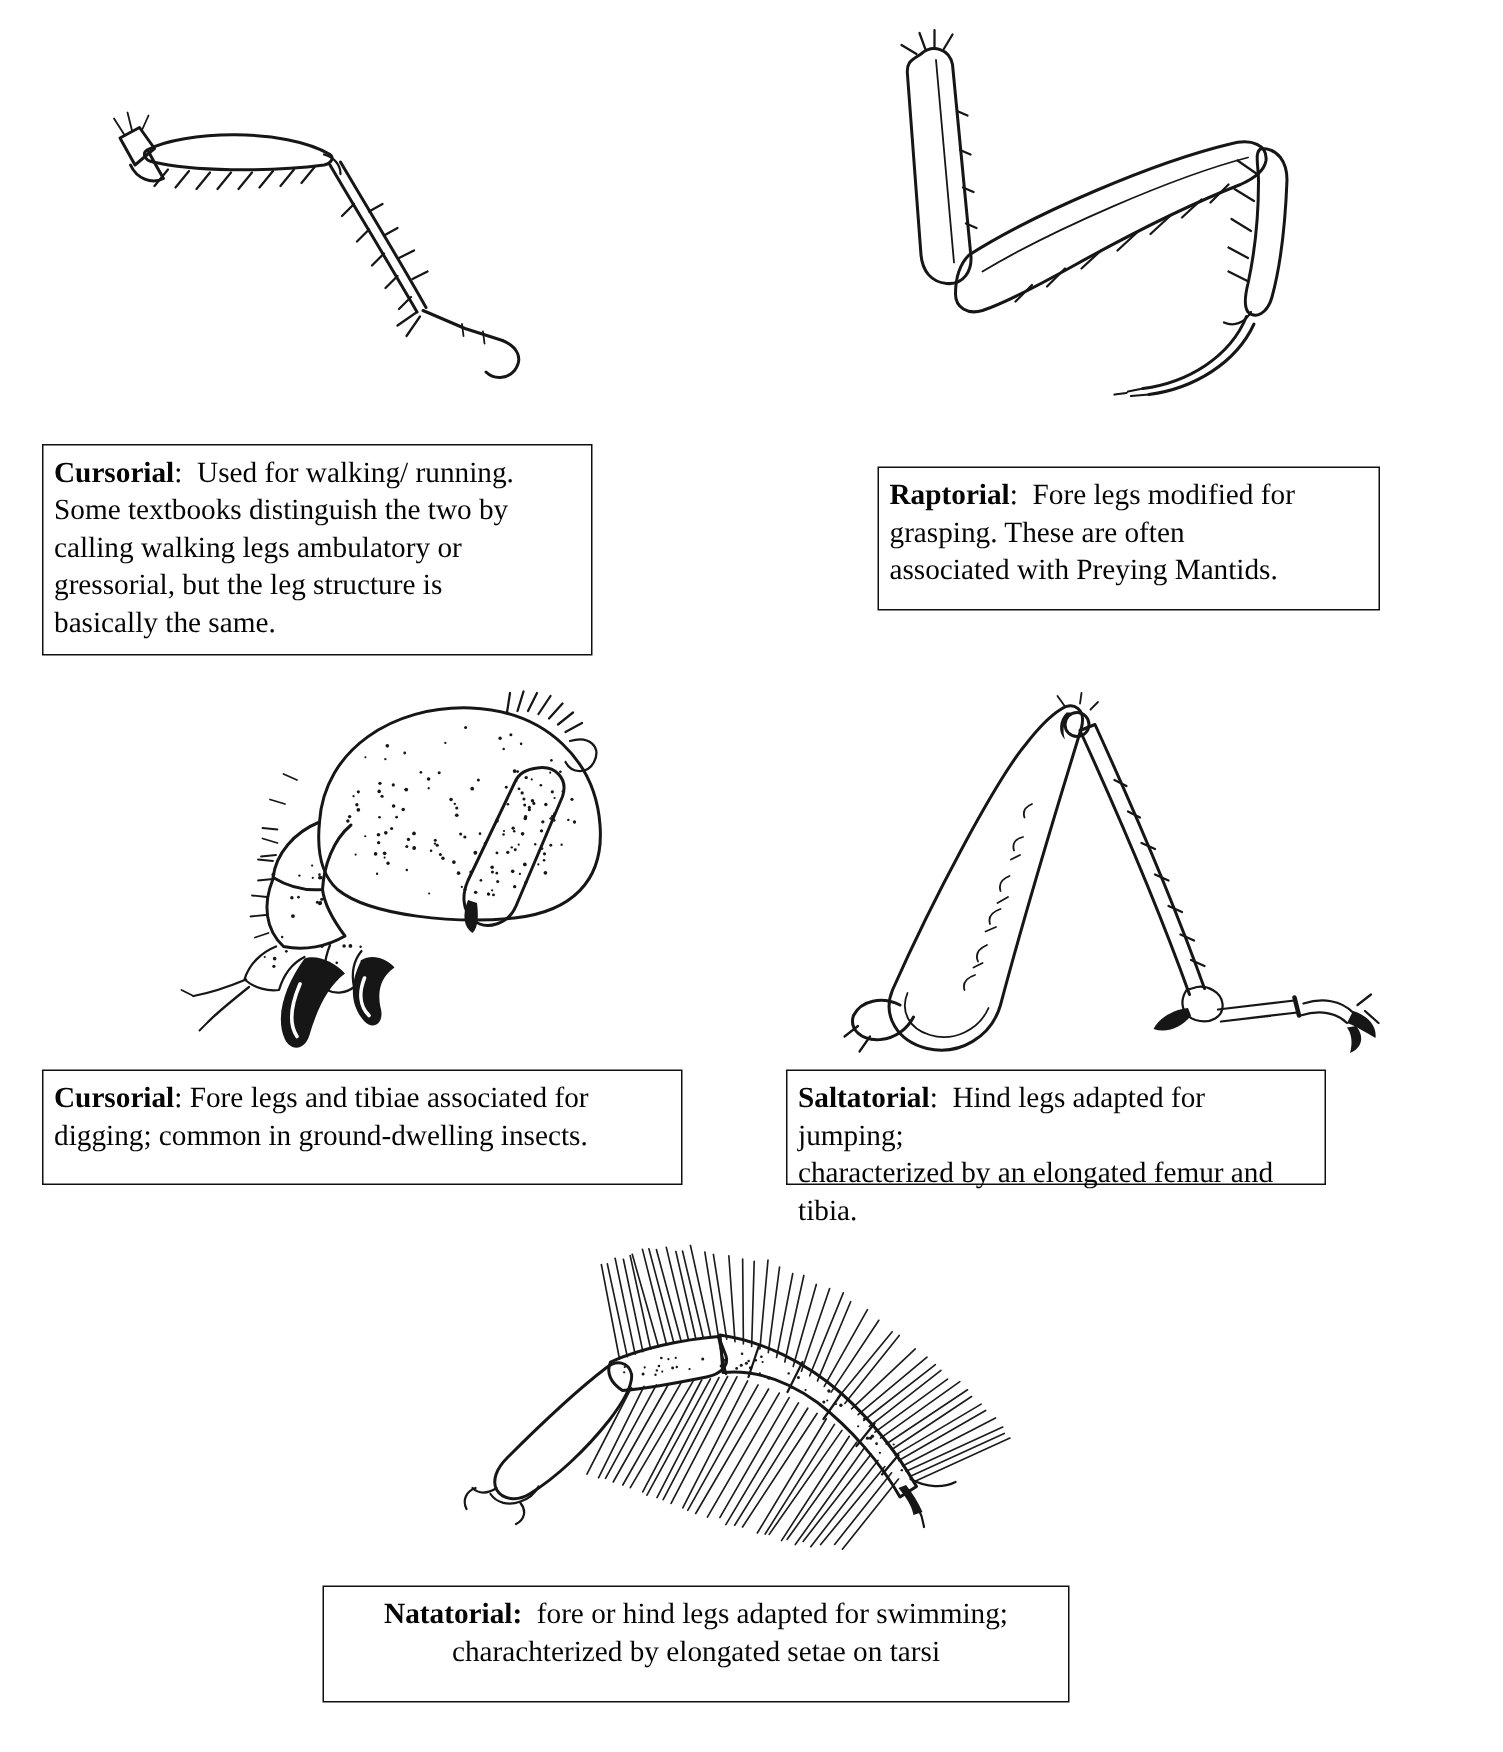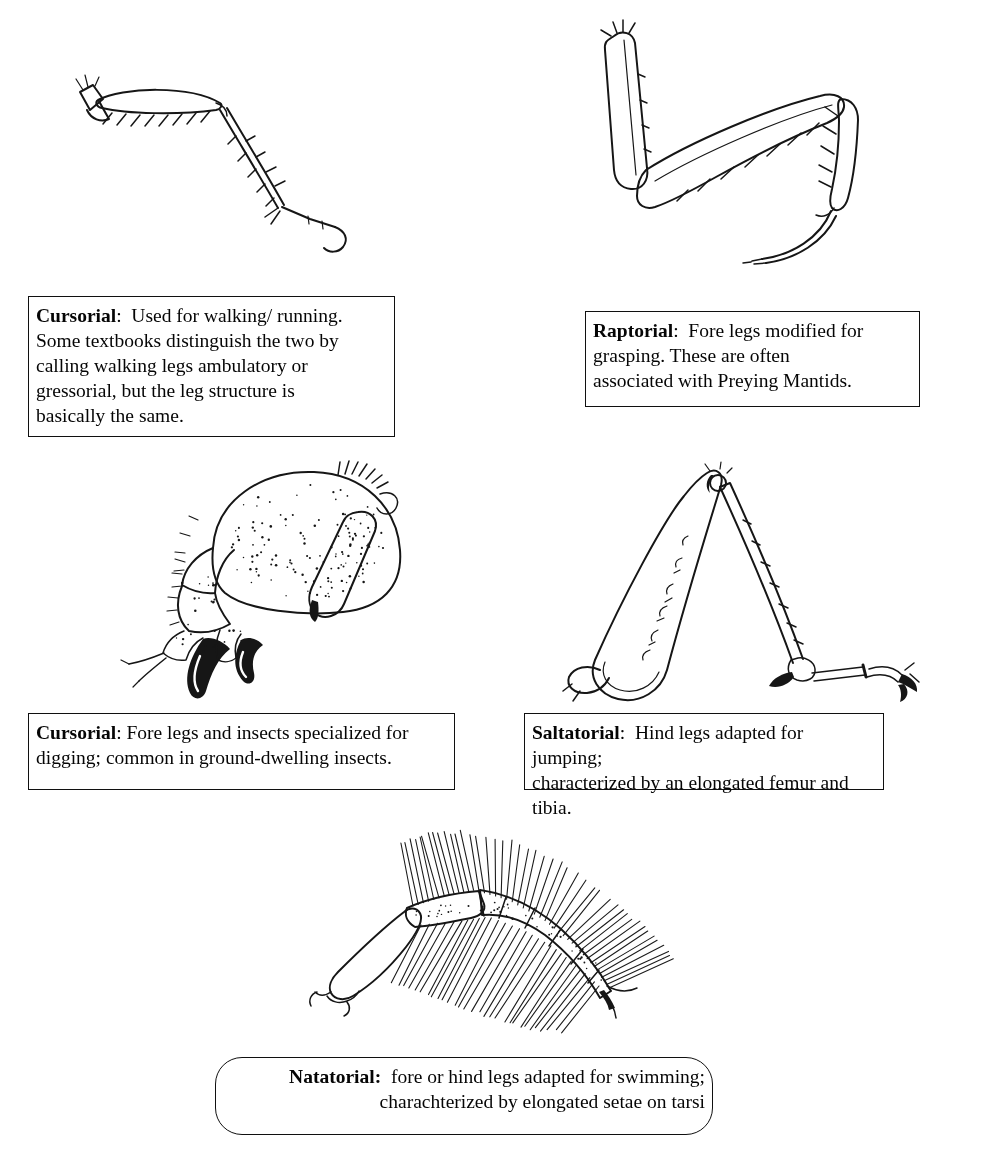--- a/index.html
+++ b/index.html
@@ -4,21 +4,21 @@
 <style>
   html,body{margin:0;padding:0;background:#ffffff;}
   .page{position:relative;width:1002px;height:1168px;background:#ffffff;overflow:hidden;
         font-family:"Liberation Serif","DejaVu Serif",serif;color:#050505;}
   figure.illus{position:absolute;margin:0;padding:0;}
   figure.illus svg{display:block;width:100%;height:100%;}
   .textbox{position:absolute;box-sizing:border-box;border:1.5px solid #101010;background:#ffffff;
            padding:6px 7px;font-size:19.5px;line-height:25px;}
   .textbox p{margin:0;white-space:pre-line;}
   .textbox .term{font-weight:bold;}
-  .tb-center{text-align:right;border-radius:27px;}
+  .tb-center{text-align:center;}
   
   .ink path,.ink line,.ink circle{stroke:#161616;fill:none;stroke-width:2;stroke-linecap:round;stroke-linejoin:round;}
   .ink .thin{stroke-width:1.2;}
   .ink .mid{stroke-width:1.5;}
   .ink .bold{stroke-width:3;}
   .ink .solid{fill:#161616;stroke:none;}
   .ink .wslit{stroke:#ffffff;stroke-width:2.4;fill:none;}
   .dots circle{fill:#161616;stroke:none;}
   .fan line{stroke:#1c1c1c;stroke-width:1.1;stroke-linecap:round;}
 </style>
@@ -480,21 +480,21 @@
 basically the same.</span></p>
   </div>
 
   <div class="textbox" style="left:585px;top:311px;width:335px;height:96px">
     <p><b class="term">Raptorial</b><span>:&nbsp; </span><span>Fore legs modified for
 grasping.  These are often
 associated with Preying Mantids.</span></p>
   </div>
 
   <div class="textbox" style="left:28px;top:713px;width:427px;height:77px">
-    <p><b class="term">Cursorial</b><span>: </span><span>Fore legs and insects specialized for
+    <p><b class="term">Cursorial</b><span>: </span><span>Fore legs and tibiae associated for
 digging; common in ground-dwelling insects.</span></p>
   </div>
 
   <div class="textbox" style="left:524px;top:713px;width:360px;height:77px">
     <p><b class="term">Saltatorial</b><span>:&nbsp; </span><span>Hind legs adapted for jumping;
 characterized by an elongated femur and tibia.</span></p>
   </div>
 
   <div class="textbox tb-center" style="left:215px;top:1057px;width:498px;height:78px">
     <p><b class="term">Natatorial:</b><span>&nbsp; </span><span>fore or hind legs adapted for swimming;

